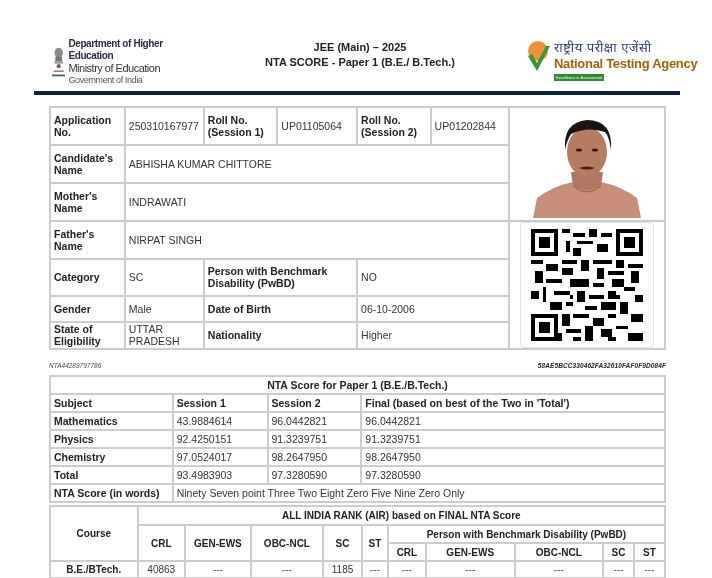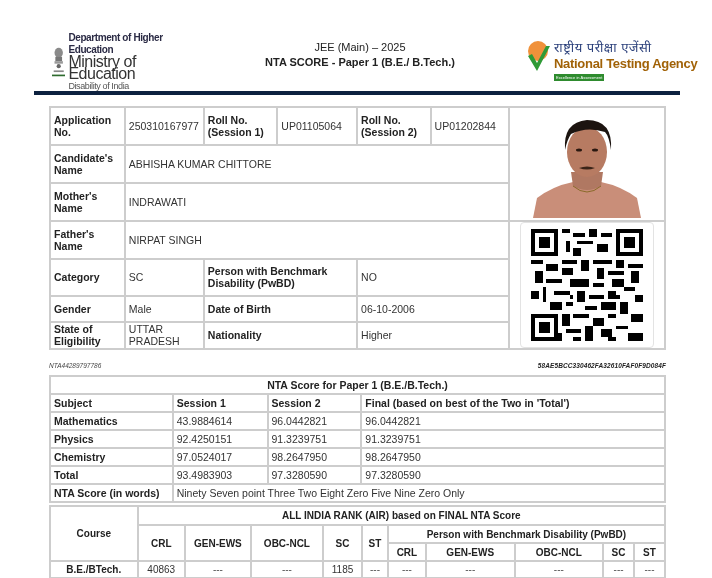--- a/index.html
+++ b/index.html
@@ -4,25 +4,25 @@
 <style>
   * { box-sizing: border-box; margin: 0; padding: 0; }
   html, body { width: 712px; height: 578px; background: #ffffff; overflow: hidden; }
   body { font-family: "Liberation Sans", "DejaVu Sans", sans-serif; color: #222; position: relative; }
 
   .header { position: absolute; left: 0; top: 0; width: 712px; height: 92px; }
   .moe-logo { position: absolute; left: 52px; top: 38px; width: 135px; height: 48px; display: flex; align-items: center; }
   .emblem { width: 16px; height: 40px; margin-right: 3px; }
   .moe-text { display: flex; flex-direction: column; line-height: 12px; }
   .moe-l1 { font-size: 10px; font-weight: bold; color: #2b2b45; letter-spacing: -0.4px; }
-  .moe-l2 { font-size: 16px; color: #333; letter-spacing: -0.5px; }
+  .moe-l2 { font-size: 11px; color: #333; letter-spacing: -0.5px; }
   .moe-l3 { font-size: 9px; color: #555; letter-spacing: -0.4px; }
 
   .title-block { position: absolute; left: 250px; top: 40px; width: 220px; text-align: center; }
-  .title-l1 { font-size: 11px; font-weight: normal; color: #222; line-height: 14px; }
+  .title-l1 { font-size: 11px; font-weight: bold; color: #222; line-height: 14px; }
   .title-l2 { font-size: 11px; font-weight: bold; color: #222; line-height: 16px; }
 
   .nta-logo { position: absolute; left: 527px; top: 38px; width: 145px; height: 44px; }
   .nta-check { position: absolute; left: 0; top: 2px; width: 24px; height: 34px; }
   .nta-hindi { position: absolute; left: 27px; top: 0; font-size: 13px; color: #2a3f7a; font-family: Liberation Sans, sans-serif; letter-spacing: 0.5px; }
   .nta-eng { position: absolute; left: 27px; top: 18px; font-size: 13px; color: #a16207; font-weight: bold; letter-spacing: -0.3px; white-space: nowrap; }
   .nta-tag { position: absolute; left: 27px; top: 36px; font-size: 4px; background: #2e8b2e; color: #fff; padding: 1px 2px; line-height: 5px; }
 
   .rule { position: absolute; left: 34px; top: 91px; width: 646px; height: 4px; background: #0c213f; }
 
@@ -60,21 +60,21 @@
       <ellipse cx="8" cy="9" rx="5" ry="6" fill="#8a8a8a"></ellipse>
       <rect x="4" y="14" width="8" height="5" fill="#777"></rect>
       <rect x="3" y="19" width="10" height="3" fill="#999"></rect>
       <circle cx="8" cy="25" r="2.5" fill="#666"></circle>
       <rect x="2" y="30" width="12" height="2" fill="#888"></rect>
       <rect x="0" y="35" width="16" height="2" fill="#2e6b2e"></rect>
     </svg>
     <div class="moe-text">
       <span class="moe-l1">Department of Higher Education</span>
       <span class="moe-l2">Ministry of Education</span>
-      <span class="moe-l3">Disability of India</span>
+      <span class="moe-l3">Government of India</span>
     </div>
   </div>
 
   <div class="title-block">
     <div class="title-l1">JEE (Main) – 2025</div>
     <div class="title-l2">NTA SCORE - Paper 1 (B.E./ B.Tech.)</div>
   </div>
 
   <div class="nta-logo">
     <svg class="nta-check" viewBox="0 0 24 34">

